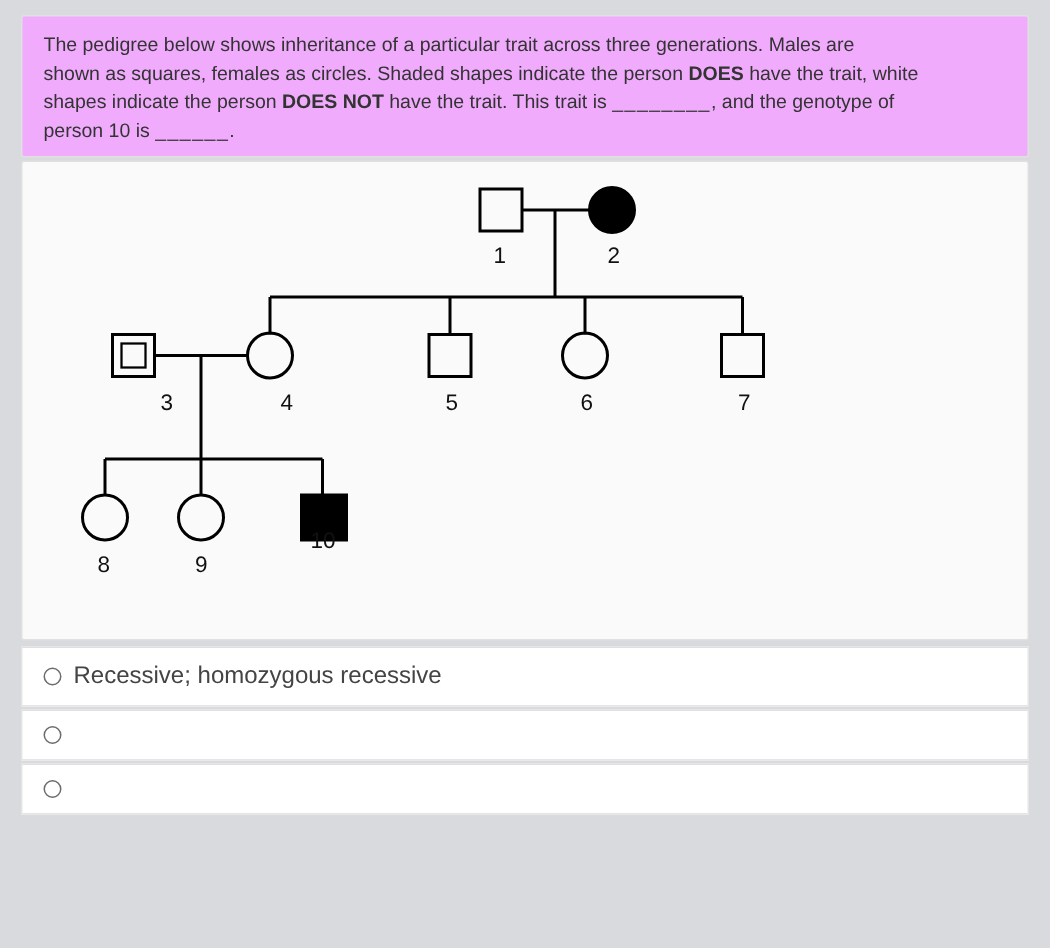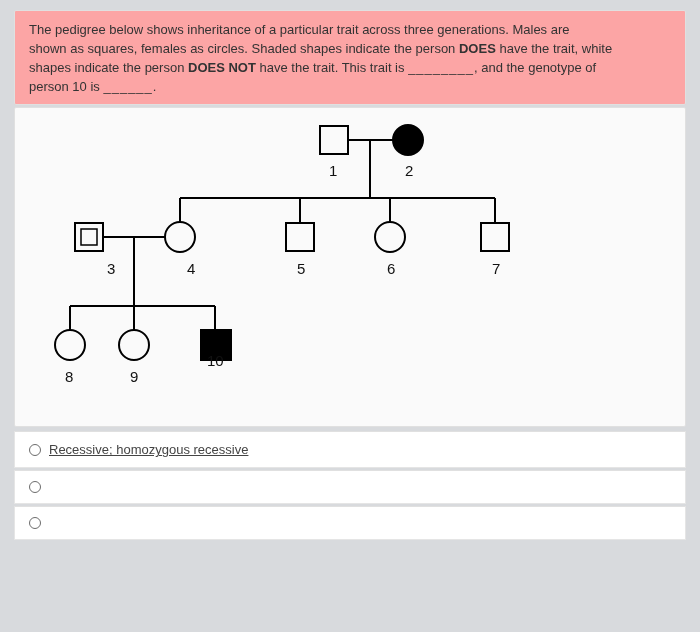--- a/index.html
+++ b/index.html
@@ -6,21 +6,21 @@
   body {
     background: #d8dadd;
     font-family: Arial, Helvetica, sans-serif;
     width: 700px;
     height: 632px;
     padding: 10px 14px;
     font-size: 13px;
     color: #333;
   }
   .card {
-    background: #fca5a5;
+    background: #f0abfc;
     border: 1px solid #e0e0e0;
     border-radius: 2px;
   }
   .question-card {
     padding: 10px 14px 8px 14px;
     line-height: 1.45;
   }
   .blank { letter-spacing: 1px; }
   .diagram-card {
     margin-top: 2px;
@@ -38,23 +38,22 @@
     margin-top: 4px;
   }
   .option {
     background: #fff;
     border: 1px solid #e5e5e5;
     border-top: 1px solid #e0e0e0;
     padding: 10px 14px;
     display: flex;
     align-items: center;
     gap: 8px;
-    font-size: 13px;
+    font-size: 16px;
     color: #444;
-    text-decoration: underline;
   }
   .option + .option { margin-top: 2px; }
   .radio {
     width: 12px; height: 12px;
     border: 1.5px solid #6c6c6c;
     border-radius: 50%;
     display: inline-flex;
     align-items: center;
     justify-content: center;
     flex-shrink: 0;

